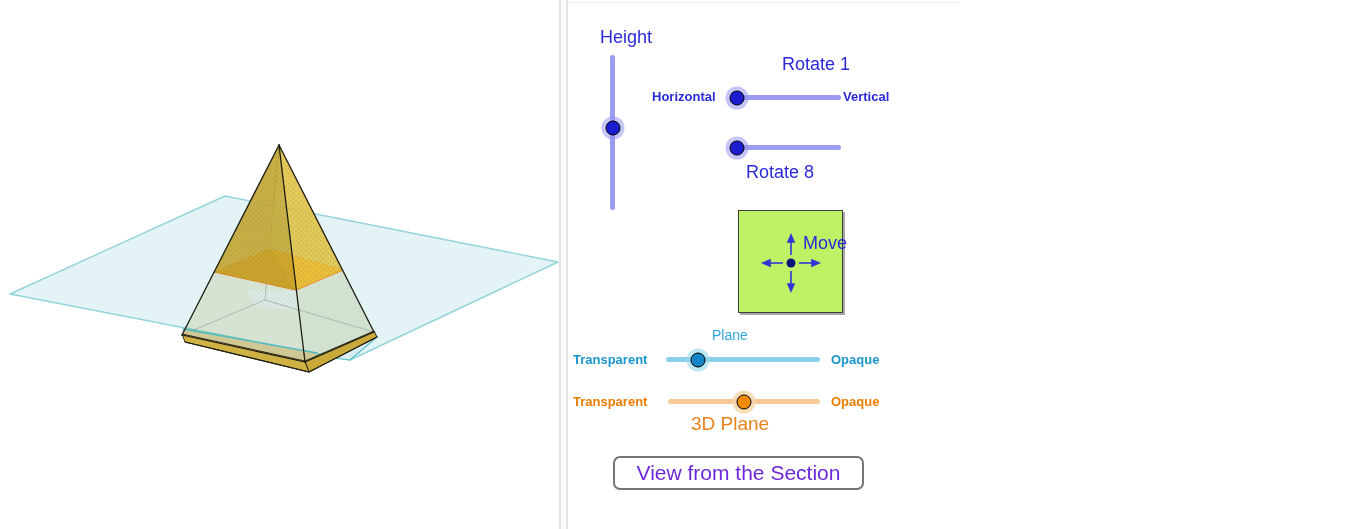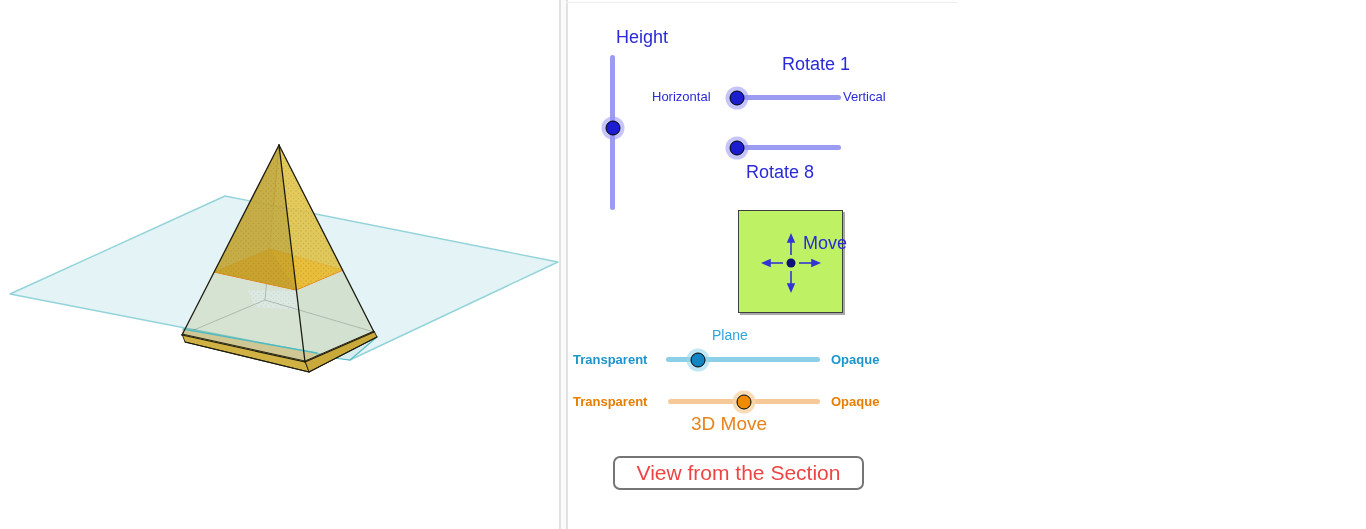--- a/index.html
+++ b/index.html
@@ -10,21 +10,21 @@
   #scene-svg{position:absolute;left:0;top:0;}
 
   
   #divider{position:absolute;left:559px;top:0;width:5px;height:529px;
     border-left:2px solid #e2e2e2;border-right:2px solid #e2e2e2;background:#fbfbfb;}
   #panel-topline{position:absolute;left:566px;top:2px;width:392px;height:0;border-top:1px solid #ededed;}
 
   
   .lbl{position:absolute;white-space:nowrap;}
   .big-blue{color:#2a2ad8;font-size:18px;}
-  .small-blue{color:#2a2ad8;font-size:13px;font-weight:normal;}
+  .small-blue{color:#2a2ad8;font-size:13px;font-weight:bold;}
   .big-cyan{color:#2fa5dc;font-size:14px;}
   .small-cyan{color:#1b96cc;font-size:13px;font-weight:bold;}
   .big-orange{color:#e8821a;font-size:19px;}
   .small-orange{color:#e87d00;font-size:13px;font-weight:bold;}
 
   .slider-track{position:absolute;border-radius:3px;}
   .slider-knob{position:absolute;width:13px;height:13px;border:1.6px solid #000;
     border-radius:50%;transform:translate(-50%,-50%);cursor:pointer;}
 
   #height-track{left:610px;top:55px;width:5px;height:155px;}
@@ -33,21 +33,21 @@
   #plane-track{left:666px;top:357px;width:154px;height:5px;}
   #shape-track{left:668px;top:399px;width:152px;height:5px;}
 
   #move-pad{position:absolute;left:738px;top:210px;width:103px;height:101px;
     background:#bef264;border:1.5px solid #3f3f3f;box-shadow:2px 2px 0 #a8a8a8;}
   #move-label{position:absolute;left:64px;top:22px;color:#2a2ad8;font-size:18px;}
   #move-arrows{position:absolute;left:0;top:0;}
 
   #view-section-button{position:absolute;left:613px;top:456px;width:251px;height:34px;
     background:#ffffff;border:2px solid #757575;border-radius:7px;
-    font-family:"Liberation Sans", sans-serif;font-size:21px;color:#ef4444;cursor:pointer;
+    font-family:"Liberation Sans", sans-serif;font-size:21px;color:#6d28d9;cursor:pointer;
     line-height:30px;text-align:center;padding:0;}
 </style>
 </head>
 <body>
 
 <div id="stage">
 
   <svg id="scene-svg" width="565" height="529" viewBox="0 0 565 529">
     <defs>
       <pattern id="dotsGold" width="5" height="5" patternUnits="userSpaceOnUse">
@@ -87,21 +87,21 @@
         <line x1="182" y1="335" x2="305" y2="362" stroke="#1c1c12" stroke-width="1.2" stroke-linecap="round"></line>
         <line x1="305" y1="362" x2="374" y2="332" stroke="#1c1c12" stroke-width="1.2" stroke-linecap="round"></line>
         <line x1="185" y1="342" x2="309" y2="372" stroke="#1c1c12" stroke-width="1.2" stroke-linecap="round"></line>
         <line x1="309" y1="372" x2="377" y2="337" stroke="#1c1c12" stroke-width="1.2" stroke-linecap="round"></line>
       </g>
   </svg>
 
   <div id="divider"></div>
   <div id="panel-topline"></div>
 
-  <div class="lbl big-blue" style="left:616px;top:27px;">Height</div>
+  <div class="lbl big-blue" style="left:600px;top:27px;">Height</div>
   <div class="slider-track" id="height-track" style="background: rgb(155, 155, 242);">
     <div class="slider-knob" style="background: rgb(29, 29, 208); box-shadow: rgba(150, 150, 245, 0.55) 0px 0px 0px 4px; top: 47%; left: 50%;"></div>
   </div>
 
   <div class="lbl big-blue" style="left:746px;top:54px;margin-left:36px;">Rotate 1</div>
   <div class="lbl small-blue" style="left:652px;top:89px;">Horizontal</div>
   <div class="lbl small-blue" style="left:843px;top:89px;">Vertical</div>
   <div class="slider-track" id="rotate1-track" style="background: rgb(155, 155, 242);">
     <div class="slider-knob" style="background: rgb(29, 29, 208); box-shadow: rgba(150, 150, 245, 0.55) 0px 0px 0px 4px; left: 2%; top: 50%;"></div>
   </div>
@@ -133,17 +133,17 @@
   <div class="lbl small-cyan" style="left:831px;top:352px;">Opaque</div>
   <div class="slider-track" id="plane-track" style="background: rgb(140, 207, 232);">
     <div class="slider-knob" style="background: rgb(18, 133, 194); box-shadow: rgba(150, 215, 240, 0.6) 0px 0px 0px 4px; left: 21%; top: 50%;"></div>
   </div>
 
   <div class="lbl small-orange" style="left:573px;top:394px;">Transparent</div>
   <div class="lbl small-orange" style="left:831px;top:394px;">Opaque</div>
   <div class="slider-track" id="shape-track" style="background: rgb(247, 201, 152);">
     <div class="slider-knob" style="background: rgb(240, 139, 0); box-shadow: rgba(246, 214, 172, 0.85) 0px 0px 0px 4px; left: 50%; top: 50%;"></div>
   </div>
-  <div class="lbl big-orange" style="left:691px;top:413px;">3D Move</div>
+  <div class="lbl big-orange" style="left:691px;top:413px;">3D Plane</div>
 
   <button id="view-section-button">View from the Section</button>
 
 </div>
 
 </body></html>

